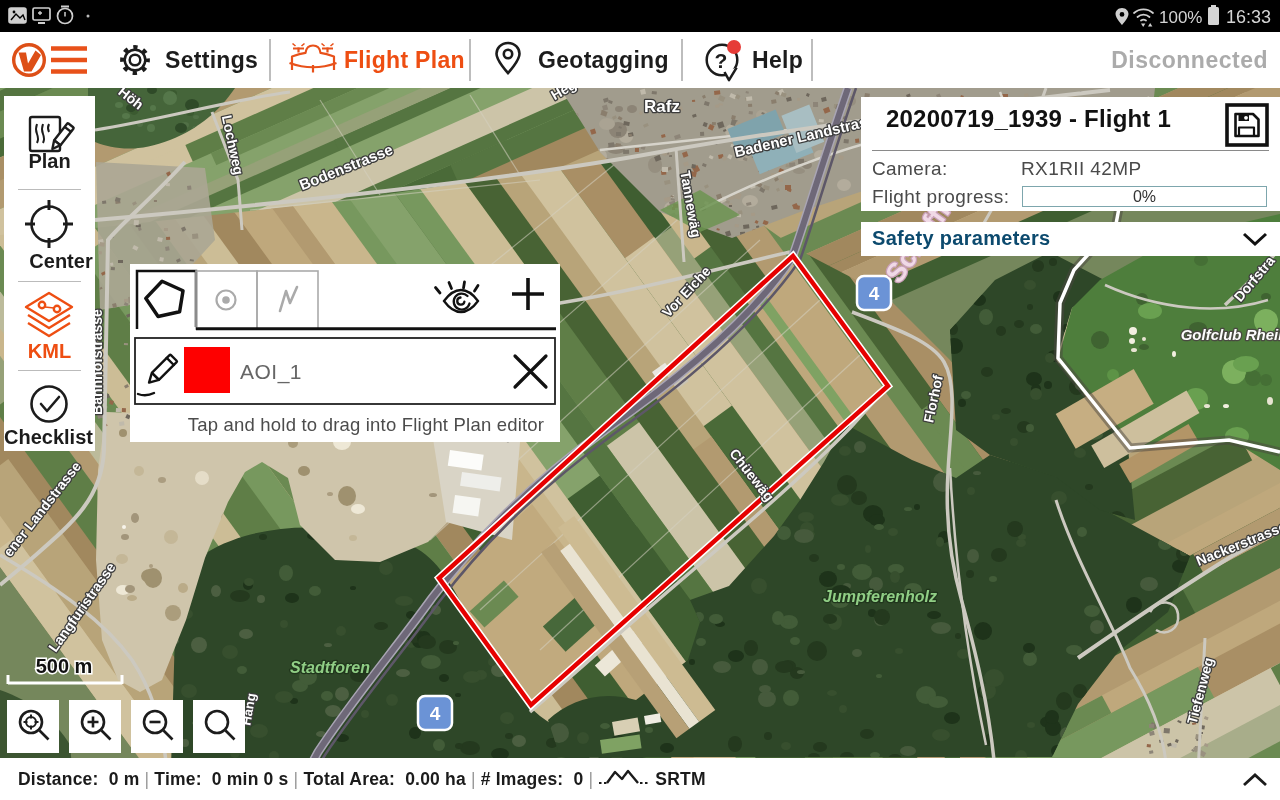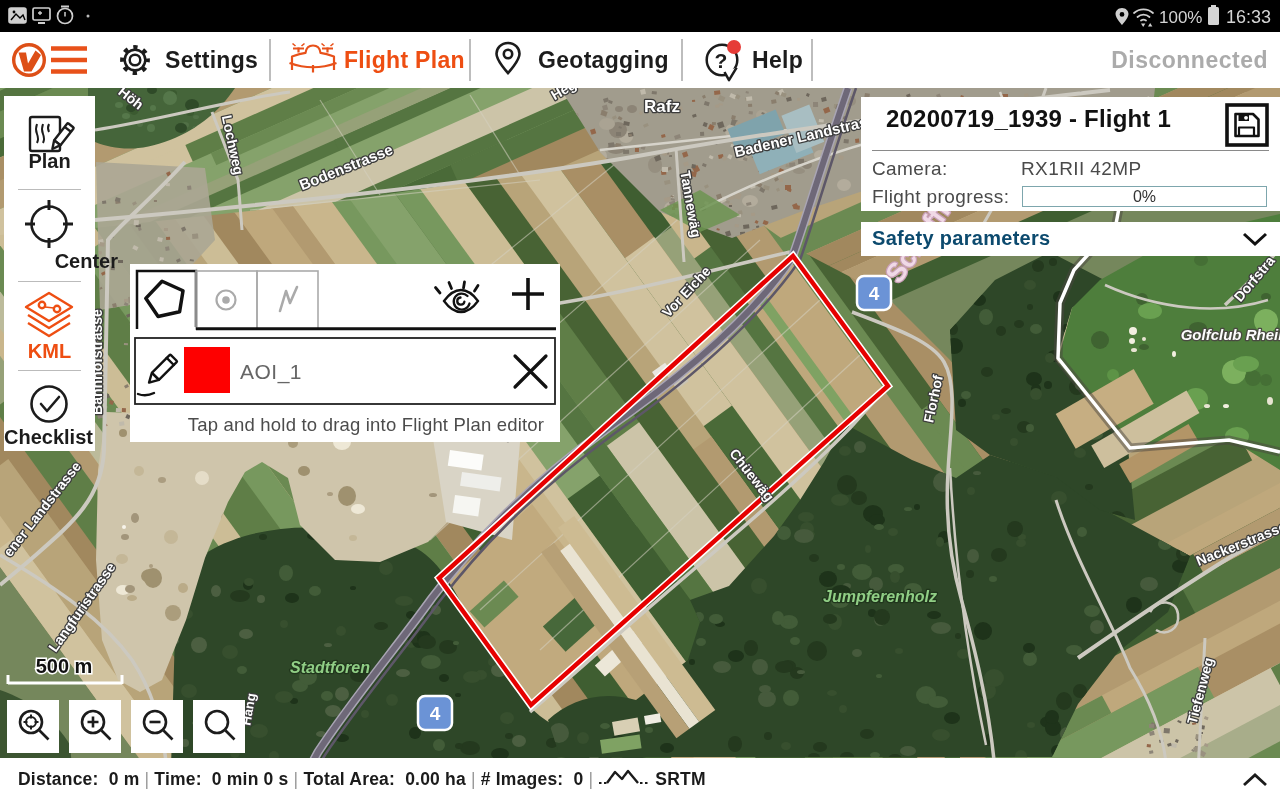--- a/index.html
+++ b/index.html
@@ -1497,21 +1497,21 @@
 <path d="M41,211 l9,1" stroke-width="1.6"></path>
 </g>
 
 <g fill="none" stroke="#1c1c1c" stroke-width="2.6">
 <circle cx="45" cy="308" r="17.5"></circle>
 <path d="M37,308 l6,7 l12,-14" stroke-linecap="round" stroke-linejoin="round"></path>
 </g>
 </svg>
 <span class="abs" style="left:0;width:91px;top:54px;text-align:center;font-size:20px;font-weight:bold;color:#1c1c1c;">Plan</span>
 <div class="abs" style="left:14px;top:93px;width:63px;border-top:1.2px solid #bbb;"></div>
-<span class="abs" style="left:0;width:114px;top:154px;text-align:right;font-size:20px;font-weight:bold;color:#1c1c1c;">Center</span>
+<span class="abs" style="left:0;width:114px;top:154px;text-align:center;font-size:20px;font-weight:bold;color:#1c1c1c;">Center</span>
 <div class="abs" style="left:14px;top:185px;width:63px;border-top:1.2px solid #bbb;"></div>
 <span class="abs" style="left:0;width:91px;top:244px;text-align:center;font-size:20px;font-weight:bold;color:#ee4e12;">KML</span>
 <div class="abs" style="left:14px;top:274px;width:63px;border-top:1.2px solid #bbb;"></div>
 <span class="abs" style="left:0;width:91px;top:330px;text-align:left;font-size:20px;font-weight:bold;color:#1c1c1c;">Checklist</span>
 </div>
 
 <div class="abs" style="left:130px;top:228px;width:430px;height:178px;background:#fff;margin-top:36px;">
 <svg width="430" height="178" style="position:absolute;left:0;top:0;">
 
 <g fill="none" stroke="#111" stroke-width="2.5">

